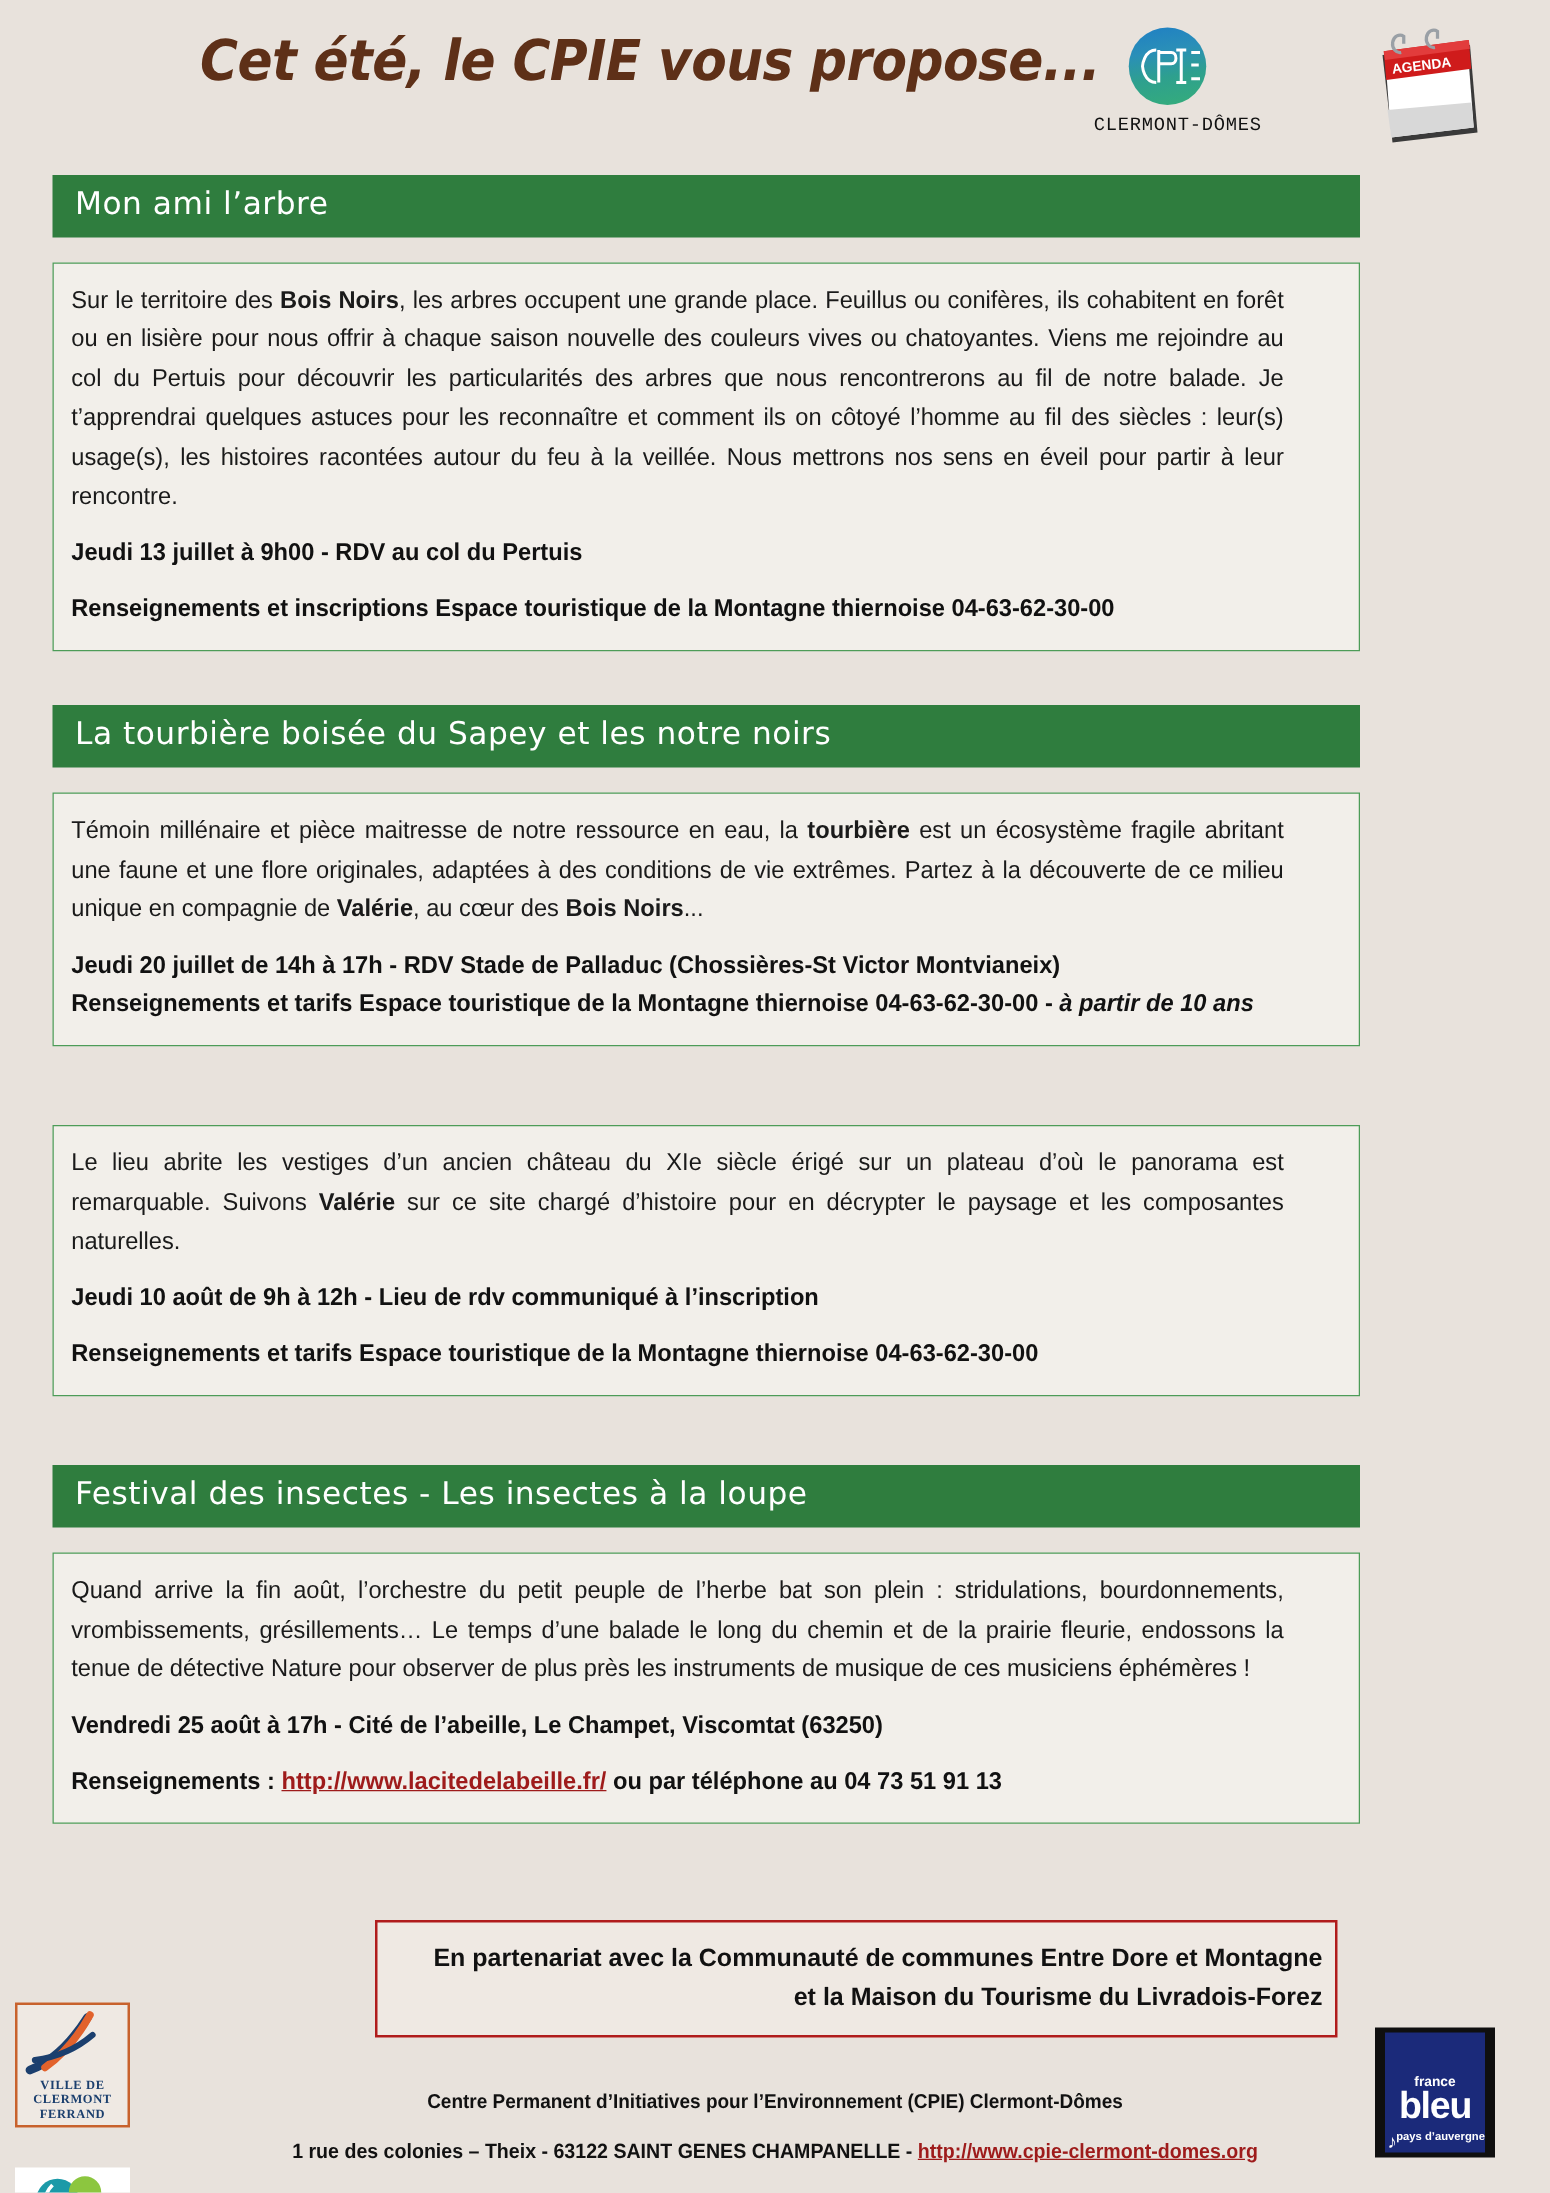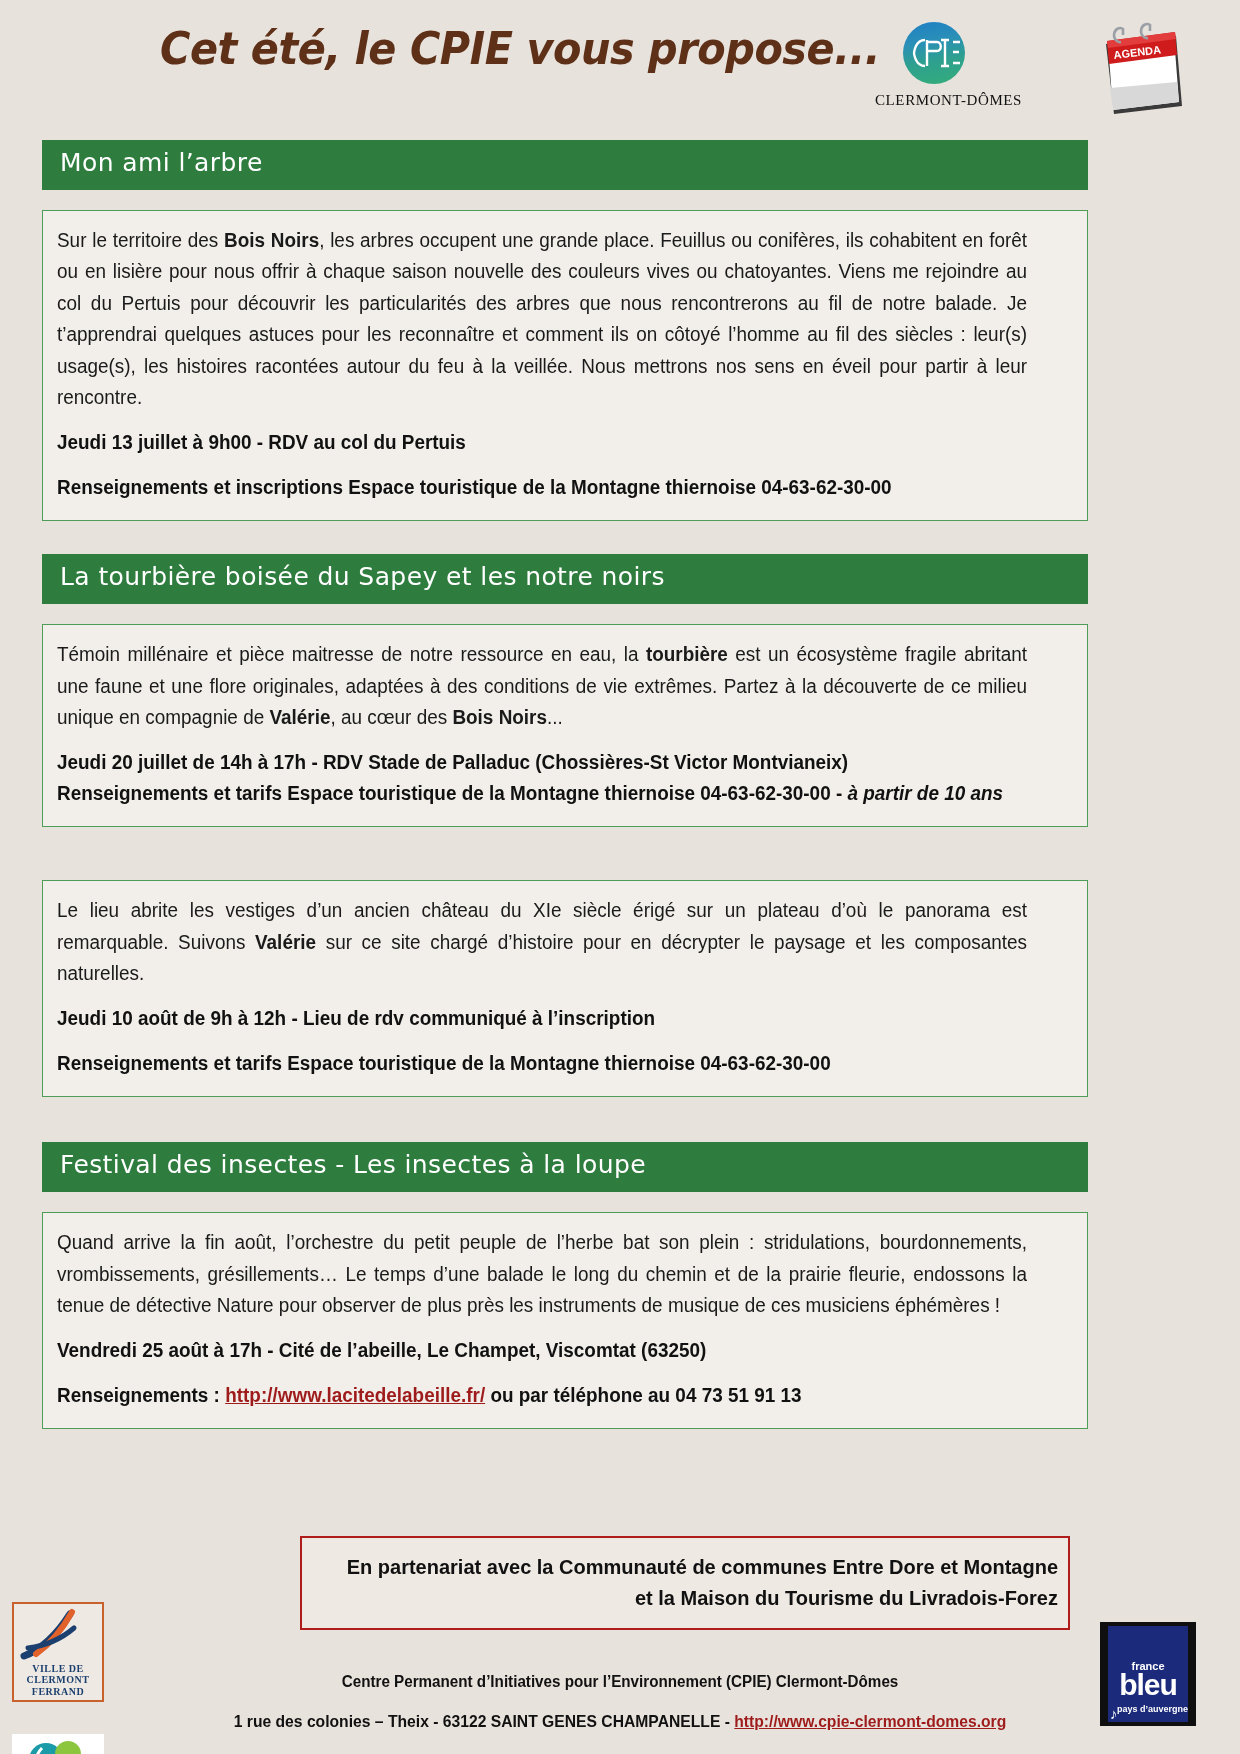--- a/index.html
+++ b/index.html
@@ -49,21 +49,21 @@
     height: 62px;
     margin: 0 auto;
     border-radius: 50%;
     background: linear-gradient(170deg, #1f7fc4 0%, #2a8fb8 32%, #2ea08e 62%, #35ad7a 100%);
     position: relative;
     overflow: hidden;
   }
   .cpie-mark svg { position: absolute; left: 0; top: 0; }
   .cpie-name {
     margin-top: 8px;
-    font-family: Liberation Serif, serif;
+    font-family: Liberation Mono, monospace;
     font-size: 15px;
     letter-spacing: 0.6px;
     color: #111;
     white-space: nowrap;
   }
 
   
   .agenda-icon {
     position: absolute;
     left: 1090px;
@@ -73,21 +73,21 @@
   }
 
   
   .content {
     position: absolute;
     left: 42px;
     top: 140px;
     width: 1046px;
   }
 
-  .section { margin-bottom: 1px; }
+  .section { margin-bottom: 11px; }
 
   .section-header {
     background: #2f7d3e;
     color: #ffffff;
     font-family: "DejaVu Sans", sans-serif;
     font-size: 25px;
     padding: 9px 18px 13px 18px;
     line-height: 1.1;
     letter-spacing: 0.4px;
   }

